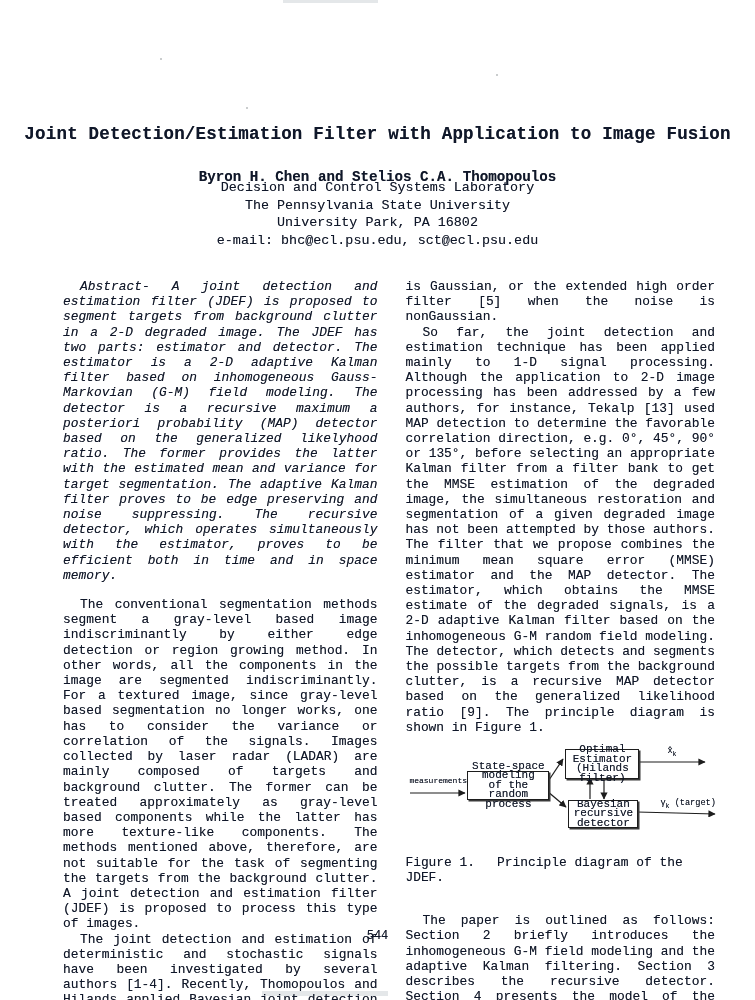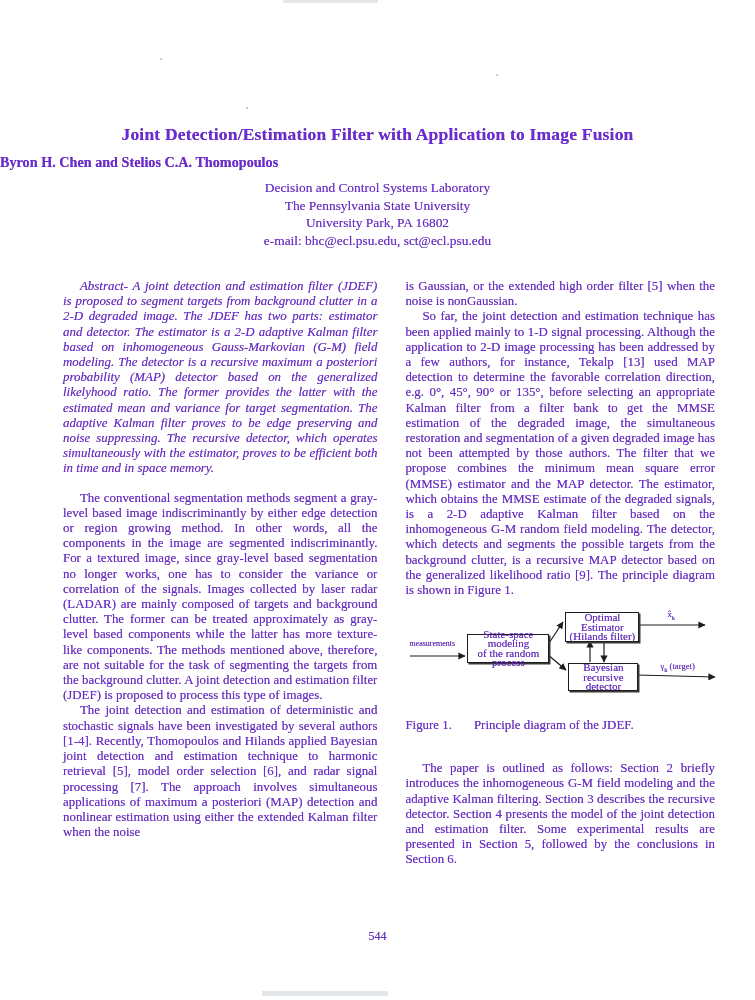--- a/index.html
+++ b/index.html
@@ -1,36 +1,36 @@
 <!DOCTYPE html>
 <html><head>
 <meta charset="utf-8">
 <style>
   html,body{margin:0;padding:0;background:#888;}
   .page{
     position:relative;
     width:755px;height:1000px;
     margin:0 auto;
     background:#ffffff;
-    font-family:Liberation Serif, serif;
-    color:#6d28d9;
+    font-family:Liberation Mono, monospace;
+    color:#0f172a;
     overflow:hidden;
   }
   .scan-artifact{position:absolute;background:#e4e7e9;}
   .speck{position:absolute;background:#b9bcbe;border-radius:50%;}
 
   .paper-title{
     position:absolute;top:112px;left:0;right:0;
     text-align:center;font-size:17.5px;font-weight:bold;
     letter-spacing:.2px;
     text-shadow:0 0 .5px rgba(0,0,0,.55);
   }
   .byline{
-    position:absolute;top:154px;left:0;right:0;
-    font-size:14.2px;font-weight:bold;
+    position:absolute;top:169px;left:0;right:0;
+    text-align:center;font-size:14.2px;font-weight:bold;
     text-shadow:0 0 .4px rgba(0,0,0,.5);
   }
   .affil{
     position:absolute;top:179px;left:0;right:0;
     text-align:center;font-size:13.4px;line-height:17.6px;
   }
   .affil div{text-shadow:0 0 .3px rgba(0,0,0,.4);}
 
   .columns{
     position:absolute;top:279px;left:63px;width:652px;

